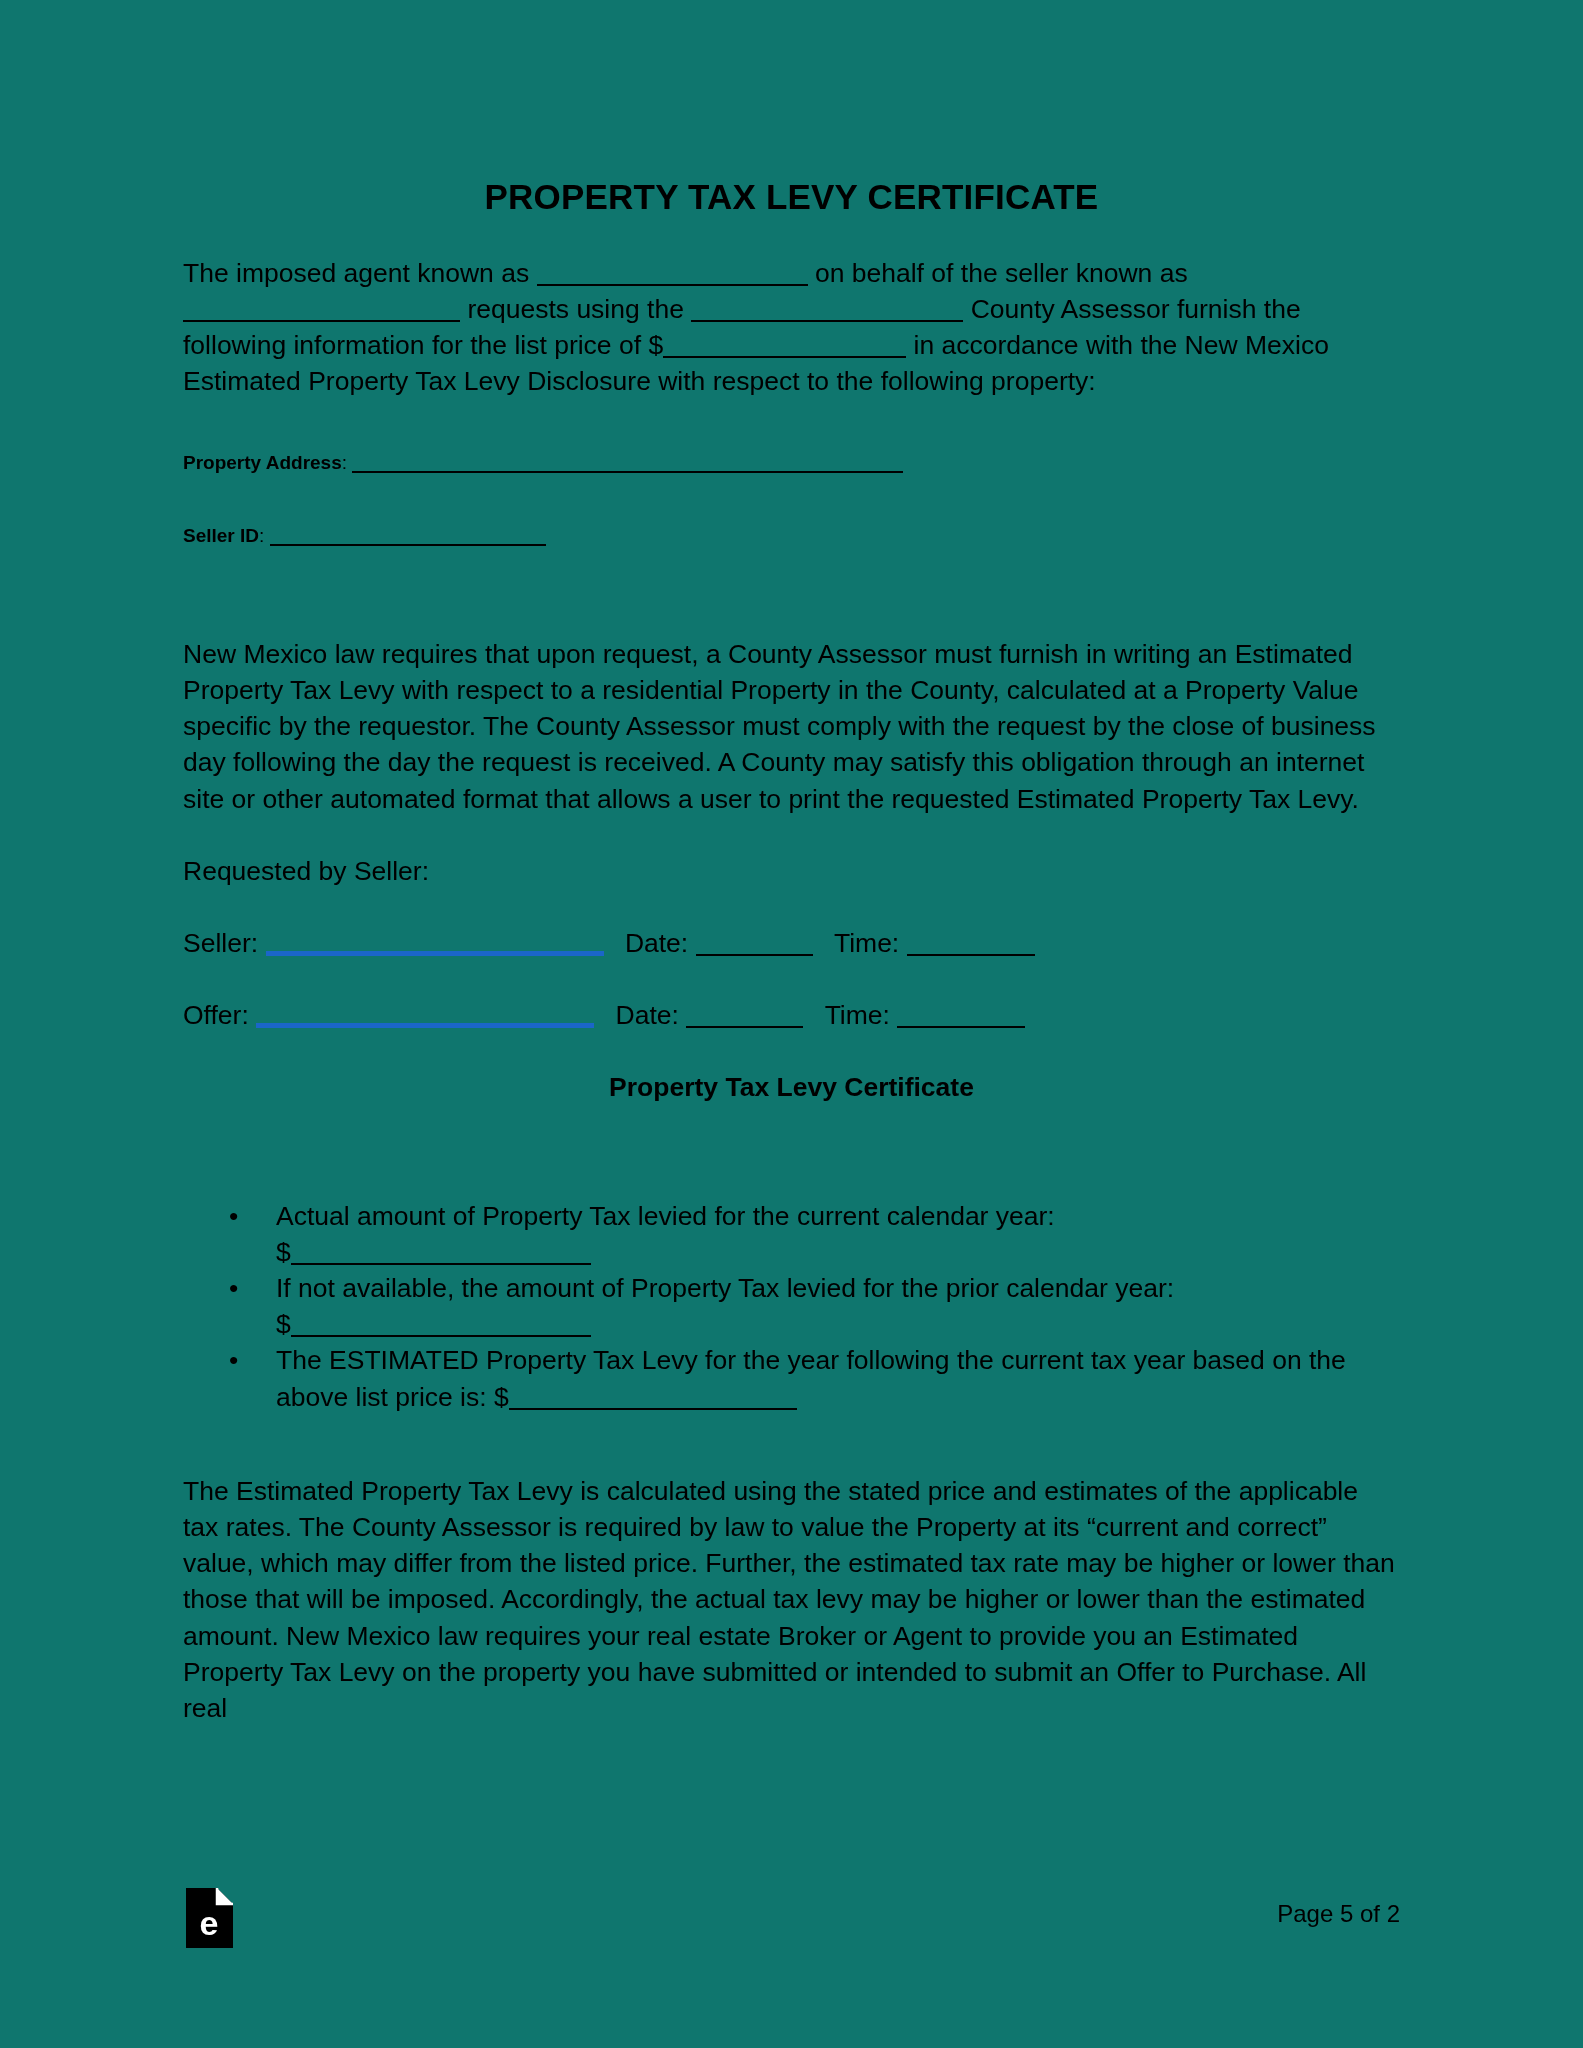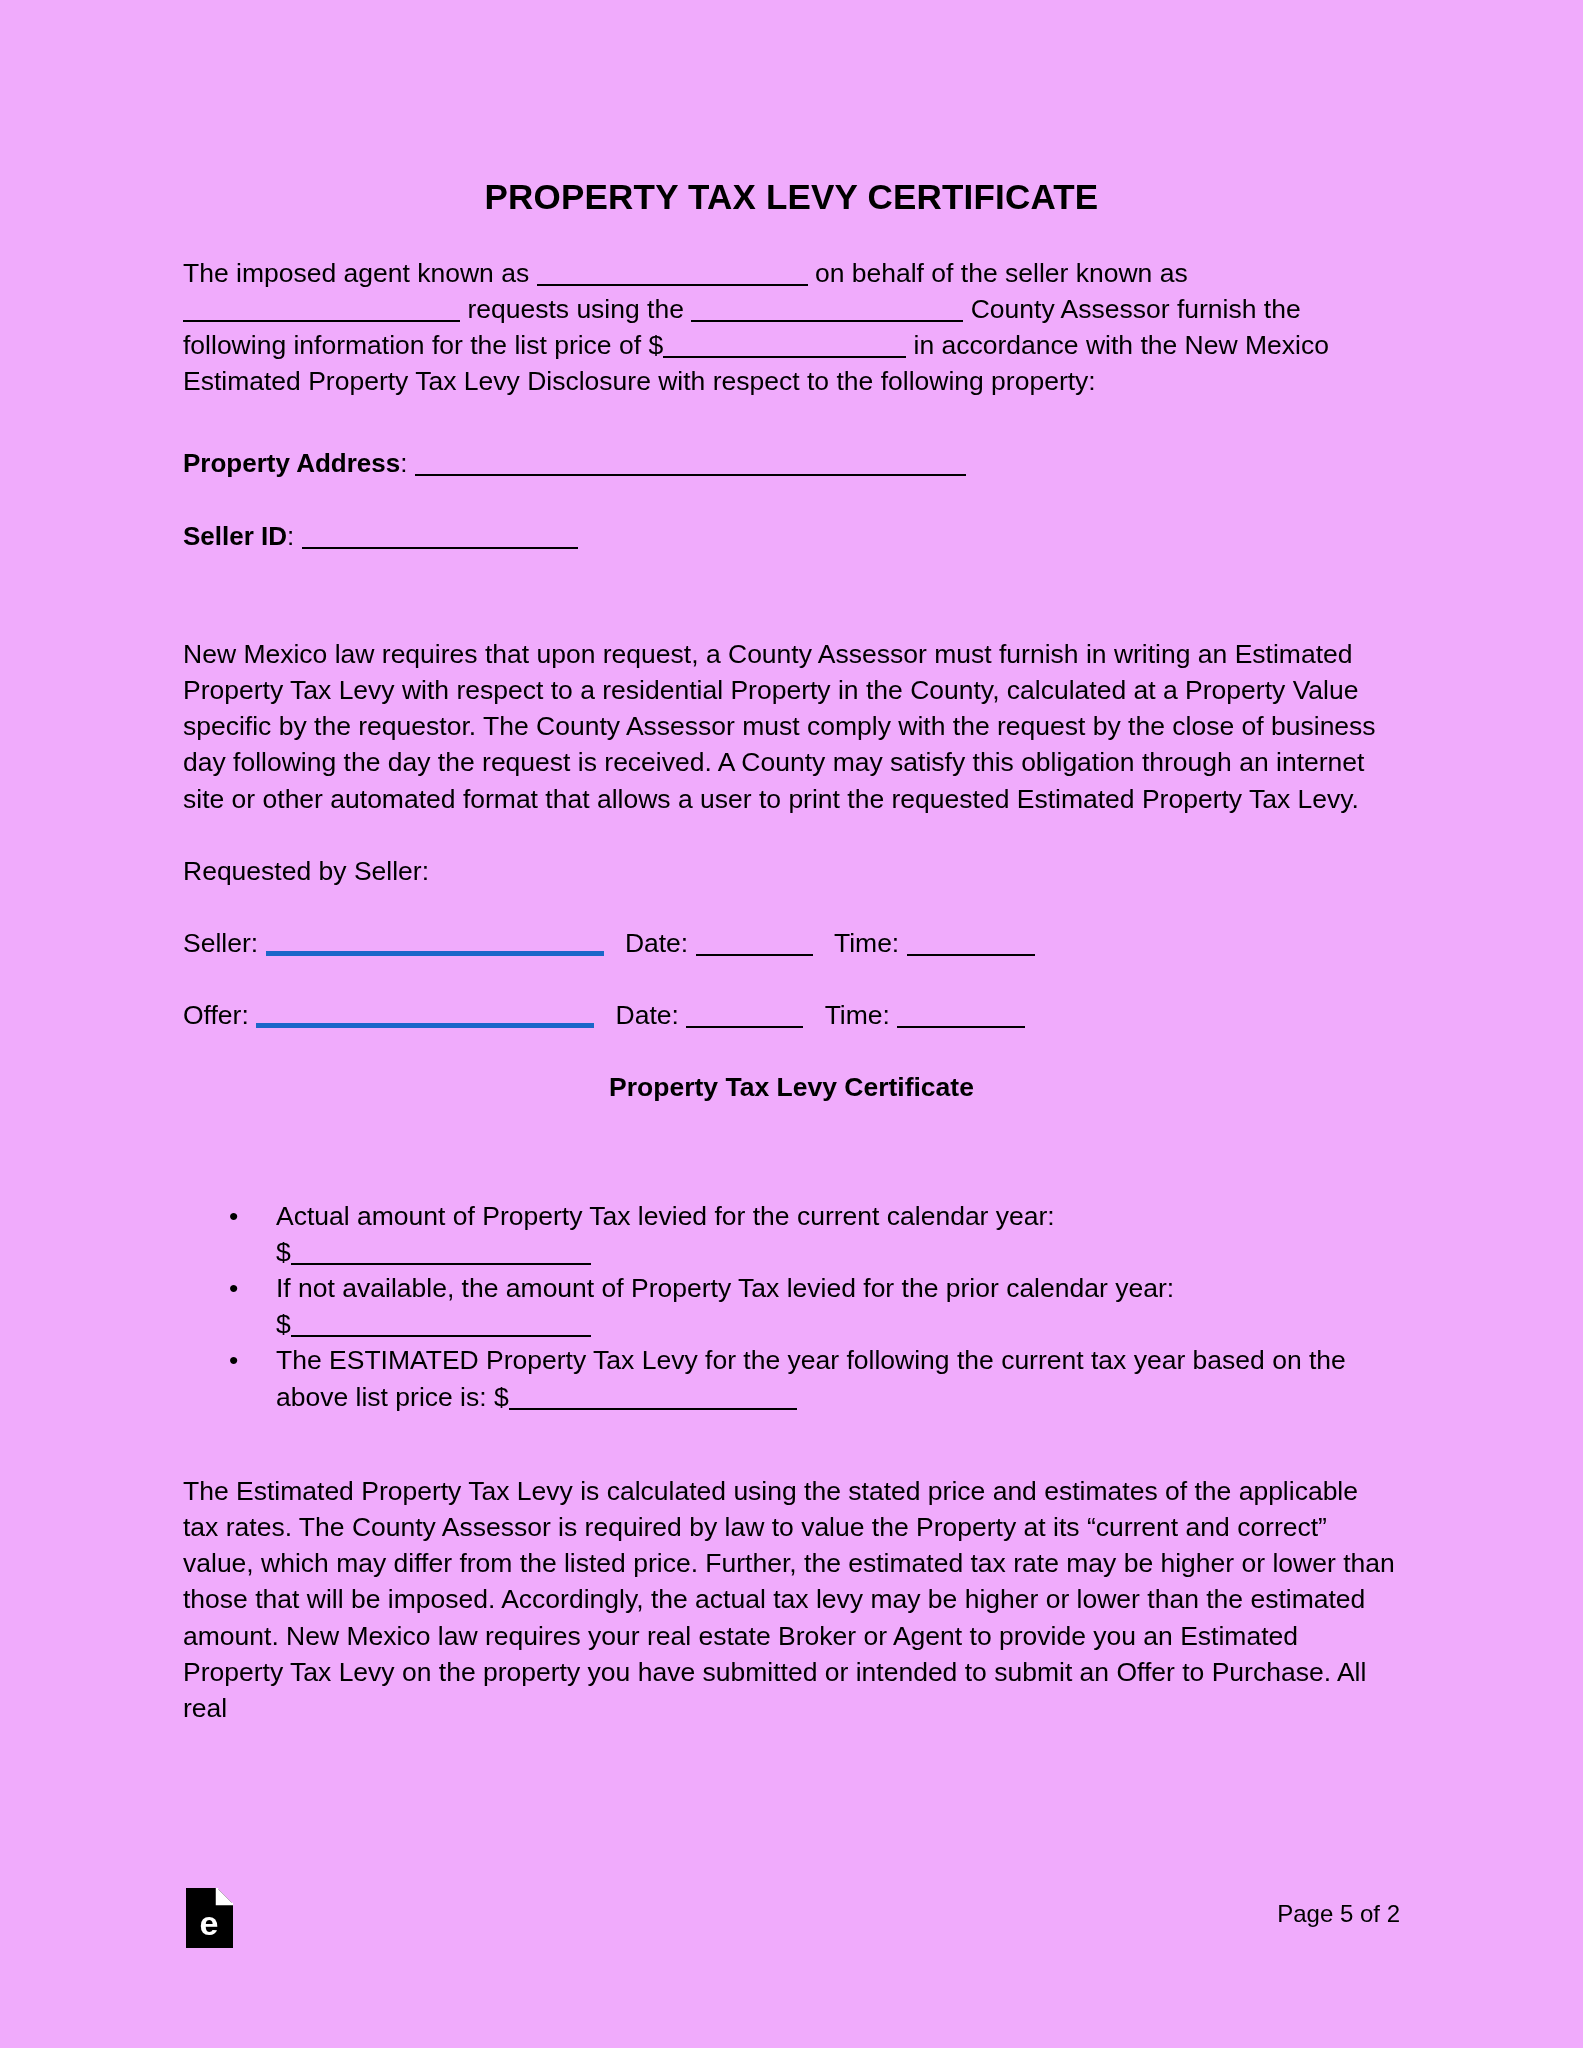--- a/index.html
+++ b/index.html
@@ -9,21 +9,21 @@
     background: #ffffff;
   }
   body {
     font-family: "Liberation Sans", sans-serif;
     color: #000000;
   }
   .page {
     position: relative;
     width: 1583px;
     height: 2048px;
-    background: #f0abfc;
+    background: #0f766e;
     box-sizing: border-box;
     overflow: hidden;
   }
   .content {
     position: absolute;
     left: 183px;
     top: 0;
     width: 1217px;
   }
 
@@ -75,21 +75,21 @@
   .b-legal   { width: 553px; }
   .b-sig     { width: 338px; }
   .b-sig2    { width: 338px; }
   .b-date    { width: 117px; }
   .b-time    { width: 128px; }
   .b-amount  { width: 300px; }
   .b-est     { width: 288px; }
 
   
   .field-row {
-    font-size: 26px;
+    font-size: 19px;
     line-height: 36.2px;
   }
   .field-label { font-weight: bold; }
 
   
   .sub-heading {
     text-align: center;
     font-size: 26.5px;
     font-weight: bold;
     line-height: 36.2px;

